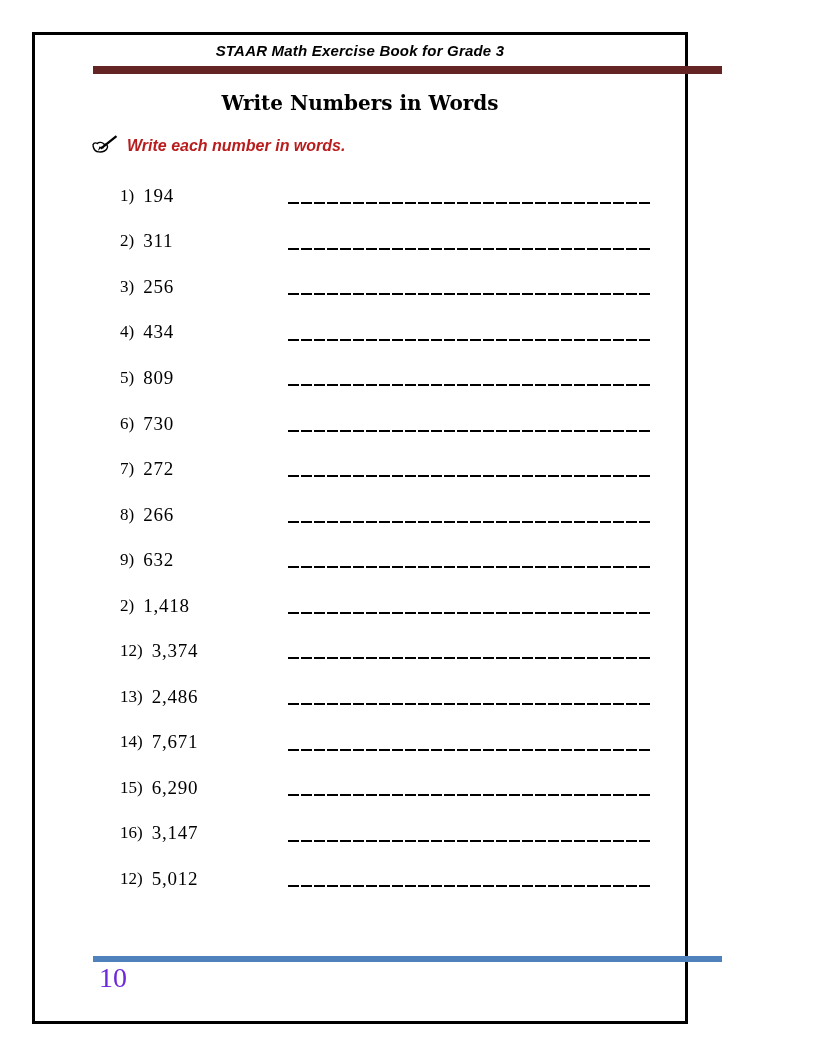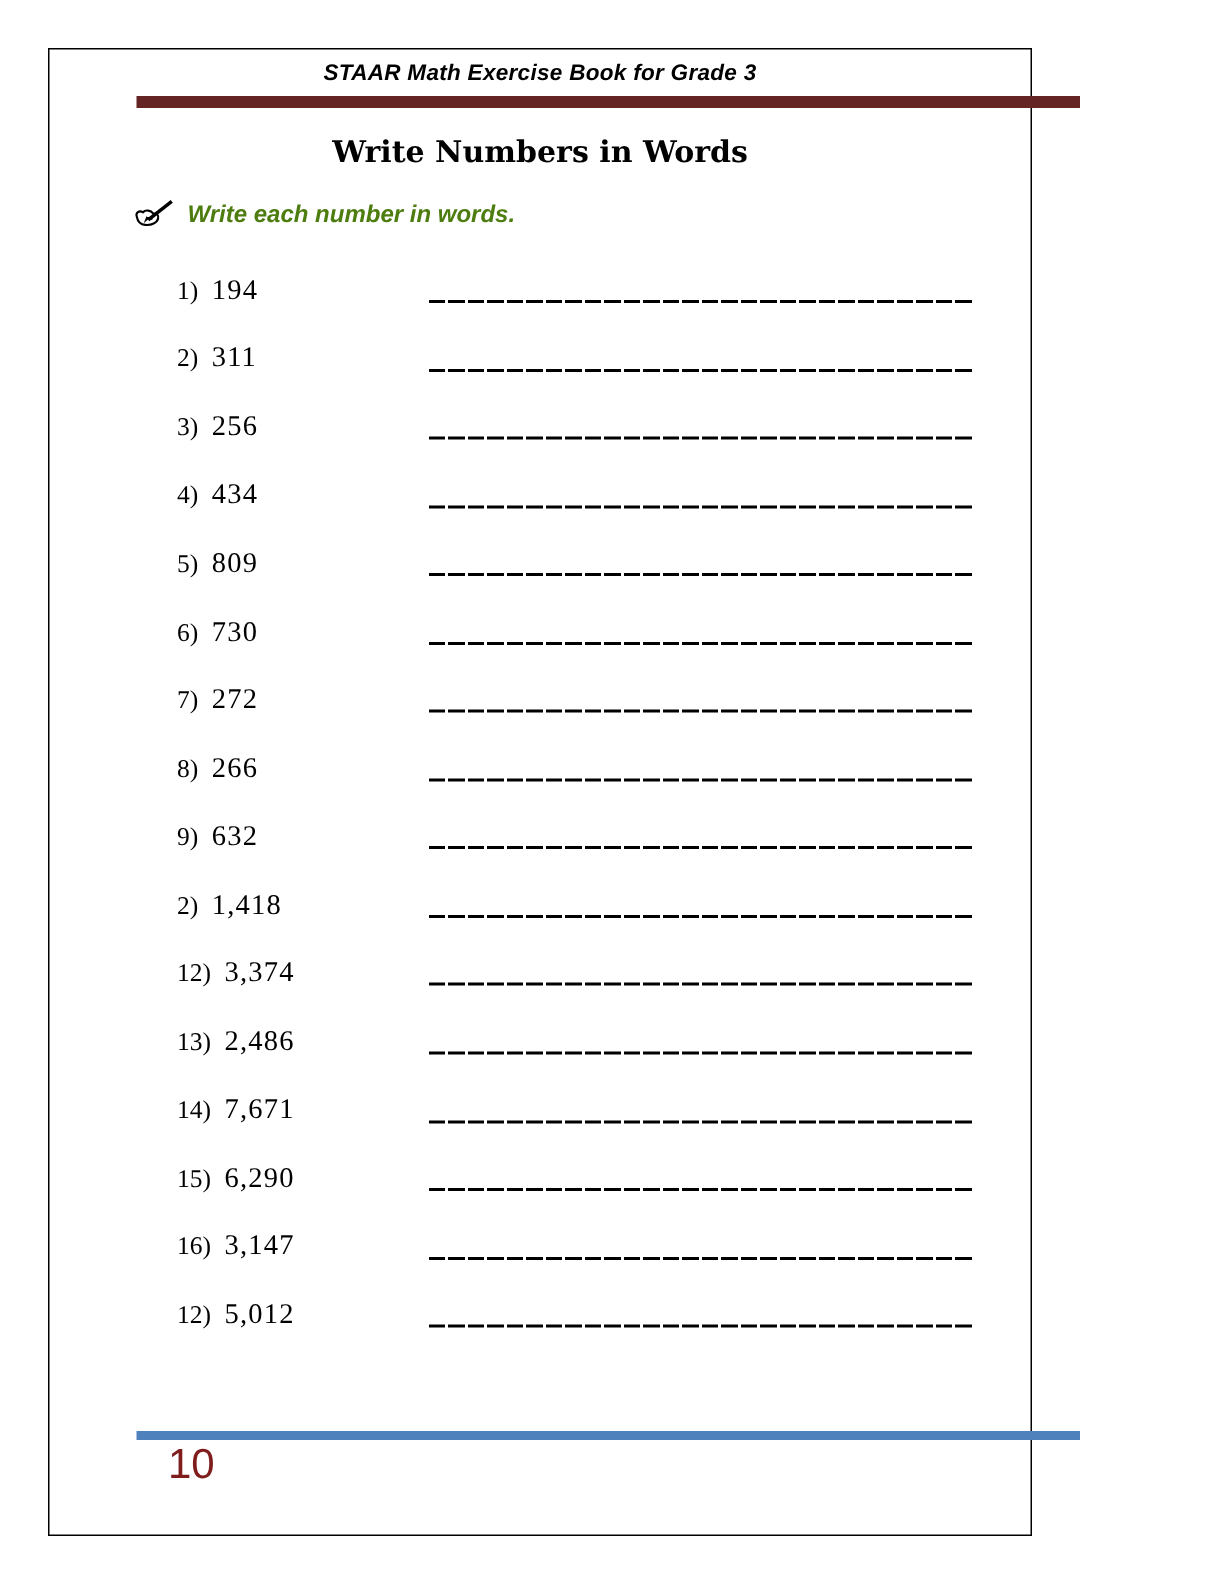--- a/index.html
+++ b/index.html
@@ -7,21 +7,21 @@
     width: 816px; height: 1056px;
     background: #ffffff;
     font-family: "Liberation Sans", sans-serif;
     position: relative;
     overflow: hidden;
   }
   .page {
     position: absolute;
     left: 32px; top: 32px;
     width: 656px; height: 992px;
-    border: 1px solid #404040;
+    border: 3px solid #404040;
     background: #ffffff;
   }
   
   .header-text {
     position: absolute;
     top: 7px; left: 0; width: 100%;
     text-align: center;
     font-weight: bold;
     font-style: italic;
     font-size: 15px;
@@ -48,21 +48,21 @@
     top: 100px; left: 55px;
     display: flex;
     align-items: center;
     gap: 9px;
   }
   .instruction .icon { display: inline-flex; }
   .instruction .text {
     font-weight: bold;
     font-style: italic;
     font-size: 16px;
-    color: #4d7c0f;
+    color: #b91c1c;
   }
   .items {
     position: absolute;
     left: 58px; top: 138px;
     width: 640px;
   }
   .item-row {
     position: relative;
     height: 45.55px;
     display: flex;
@@ -88,24 +88,24 @@
     background: repeating-linear-gradient(to right, #000 0px, #000 11px, transparent 11px, transparent 13px);
   }
   .footer-bar {
     position: absolute;
     left: 58px; top: 921px;
     width: 629px; height: 6px;
     background: #4f81bd;
   }
   .page-number {
     position: absolute;
-    left: 79px; top: 927px;
-    font-family: Liberation Sans, sans-serif;
+    left: 64px; top: 927px;
+    font-family: Liberation Serif, serif;
     font-size: 28px;
-    color: #7f1d1d;
+    color: #6d28d9;
   }
 </style>
 </head>
 <body>
 
 <div class="page" style="border-color: rgb(0, 0, 0);">
 
   <div class="header-text">STAAR Math Exercise Book for Grade 3</div>
 
   <div class="header-bar" style="background: rgb(99, 36, 35);"></div>

